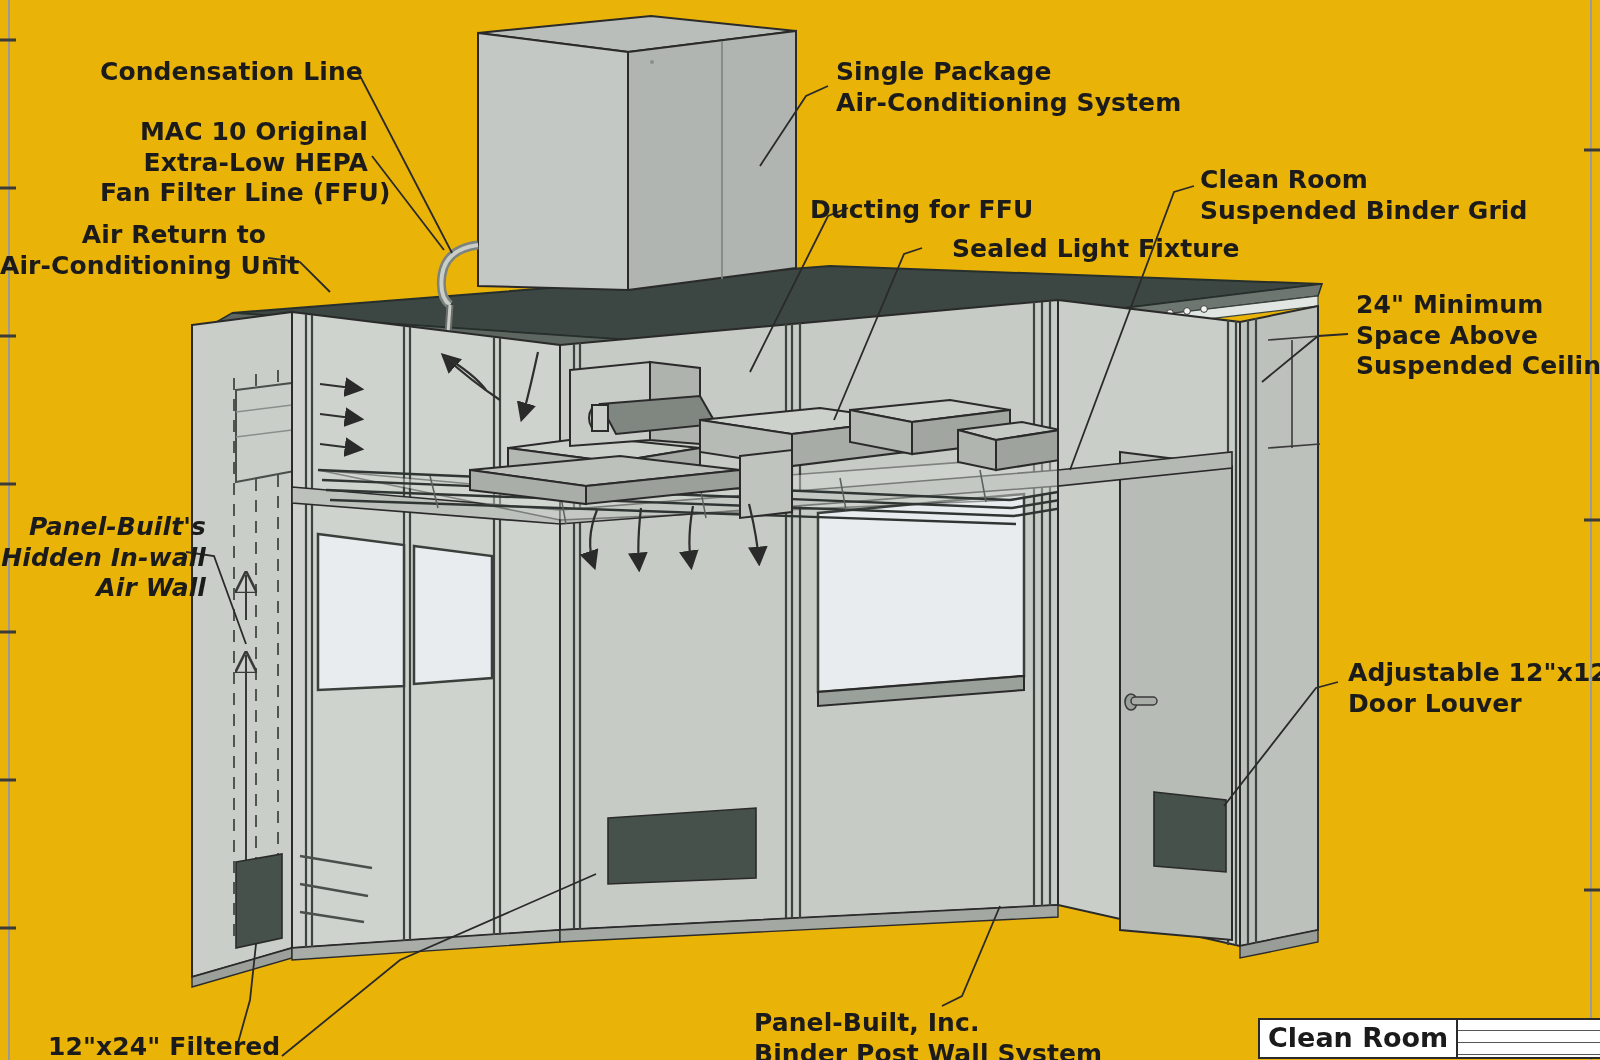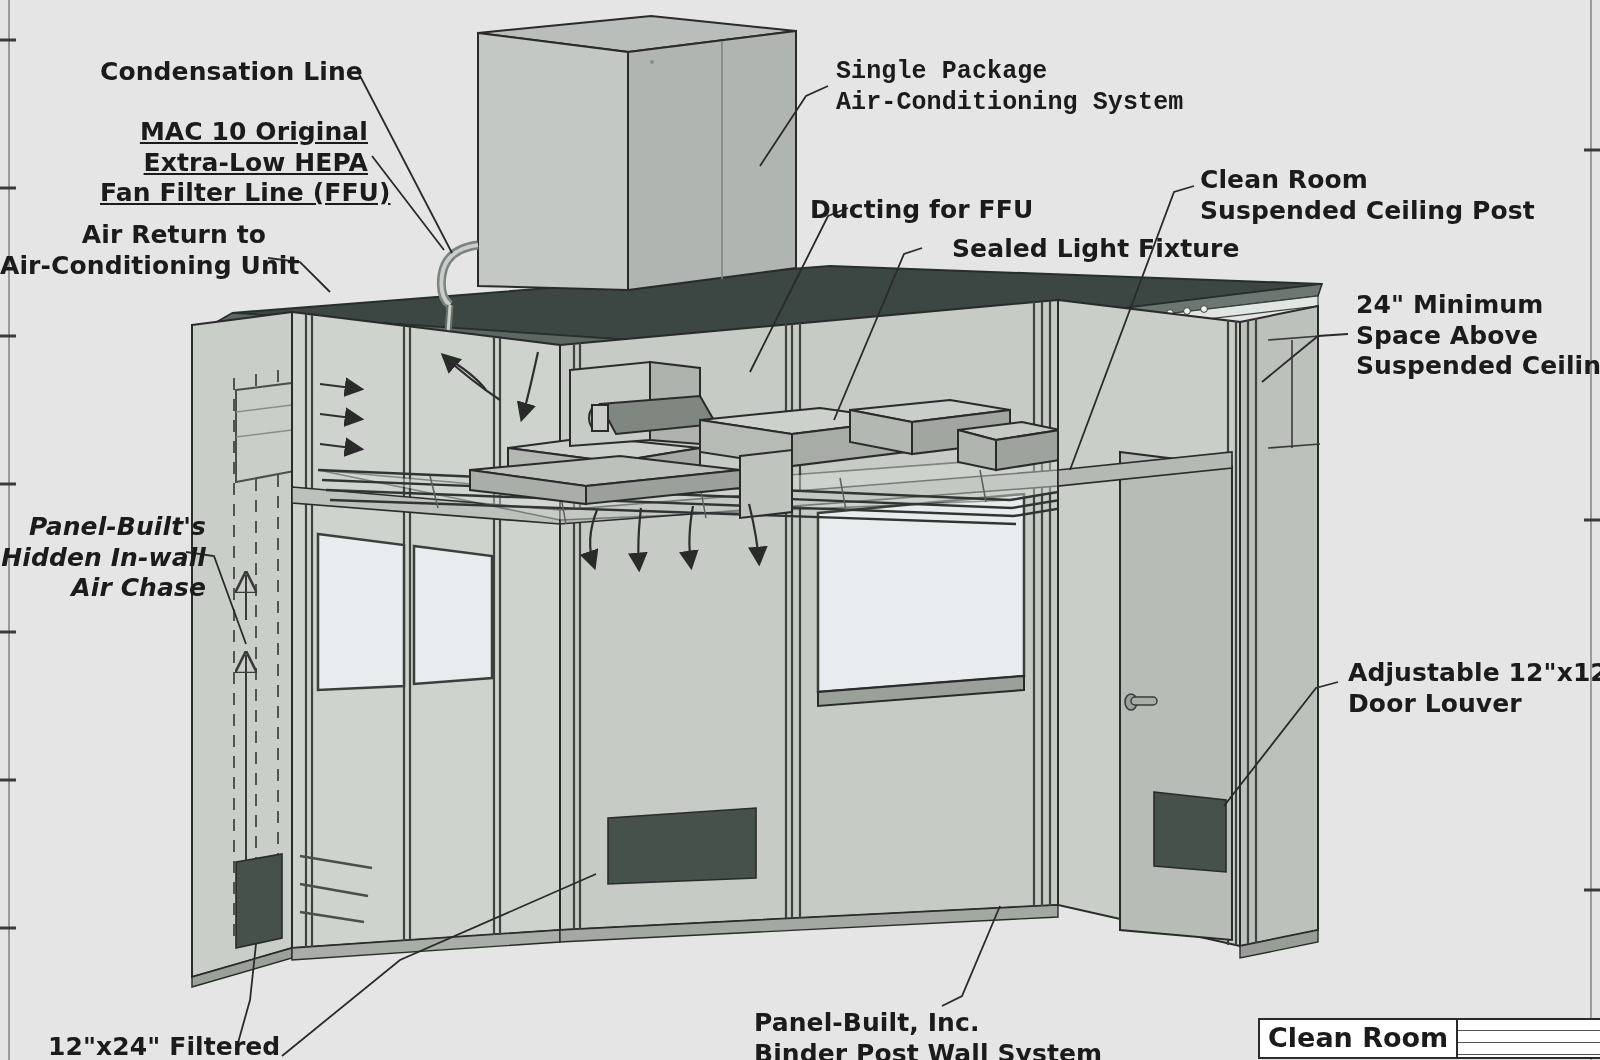--- a/index.html
+++ b/index.html
@@ -1,17 +1,17 @@
 <!DOCTYPE html>
 <html><head>
 <meta charset="utf-8">
 <style>
   html,body{margin:0;padding:0;background:#ffffff;}
   body{width:1600px;height:1060px;overflow:hidden;font-family:"DejaVu Sans",sans-serif;}
-  #stage{position:relative;width:1600px;height:1060px;background:#e5e5e5;}
+  #stage{position:relative;width:1600px;height:1060px;background:#eab308;}
   svg{position:absolute;left:0;top:0;}
   .lbl{position:absolute;color:#1b1b1b;font-family:"DejaVu Sans",sans-serif;
        font-size:25px;font-weight:700;line-height:1.22;letter-spacing:.1px;}
   .lbl.r{text-align:right;}
   .lbl.l{text-align:left;}
   .lbl span{display:block;white-space:nowrap;}
   #titleblock{position:absolute;left:1258px;top:1018px;display:flex;align-items:stretch;}
   #tb-name{font-family:"DejaVu Sans",sans-serif;font-size:27px;font-weight:700;color:#1b1b1b;
            border:2px solid #2a2a2a;padding:2px 8px 4px 8px;background:#fff;white-space:nowrap;}
   #tb-box{border:2px solid #2a2a2a;border-left:none;width:210px;background:#fff;position:relative;}
@@ -322,59 +322,59 @@
     <path d="M282,1056 L400,960 L596,874"></path>
 
     <path d="M942,1006 L962,996 L1000,906"></path>
   </g>
 </svg>
 
 <div class="lbl r" style="left:100px;top:57px;width:250px;">
   <span>Condensation Line</span>
 </div>
 
-<div class="lbl r" style="left:100px;top:117px;width:268px;text-decoration:underline;">
+<div class="lbl r" style="left:100px;top:117px;width:268px;">
   <span>MAC 10 Original</span>
   <span>Extra-Low HEPA</span>
   <span>Fan Filter Line (FFU)</span>
 </div>
 
 <div class="lbl r" style="left:0px;top:220px;width:266px;">
   <span>Air Return to</span>
   <span>Air-Conditioning Unit</span>
 </div>
 
-<div class="lbl l" style="left:836px;top:57px;font-family:Liberation Mono, monospace;">
+<div class="lbl l" style="left:836px;top:57px;">
   <span>Single Package</span>
   <span>Air-Conditioning System</span>
 </div>
 
 <div class="lbl l" style="left:810px;top:195px;">
   <span>Ducting for FFU</span>
 </div>
 
 <div class="lbl l" style="left:932px;top:234px;margin-left:20px;">
   <span>Sealed Light Fixture</span>
 </div>
 
 <div class="lbl l" style="left:1200px;top:165px;">
   <span>Clean Room</span>
-  <span>Suspended Ceiling Post</span>
+  <span>Suspended Binder Grid</span>
 </div>
 
 <div class="lbl l" style="left:1356px;top:290px;">
   <span>24" Minimum</span>
   <span>Space Above</span>
   <span>Suspended Ceiling</span>
 </div>
 
 <div class="lbl r" style="left:0px;top:512px;width:206px;font-style:italic;">
   <span>Panel-Built's</span>
   <span>Hidden In-wall</span>
-  <span>Air Chase</span>
+  <span>Air Wall</span>
 </div>
 
 <div class="lbl l" style="left:1348px;top:658px;">
   <span>Adjustable 12"x12"</span>
   <span>Door Louver</span>
 </div>
 
 <div class="lbl l" style="left:48px;top:1032px;">
   <span>12"x24" Filtered</span>
 </div>

